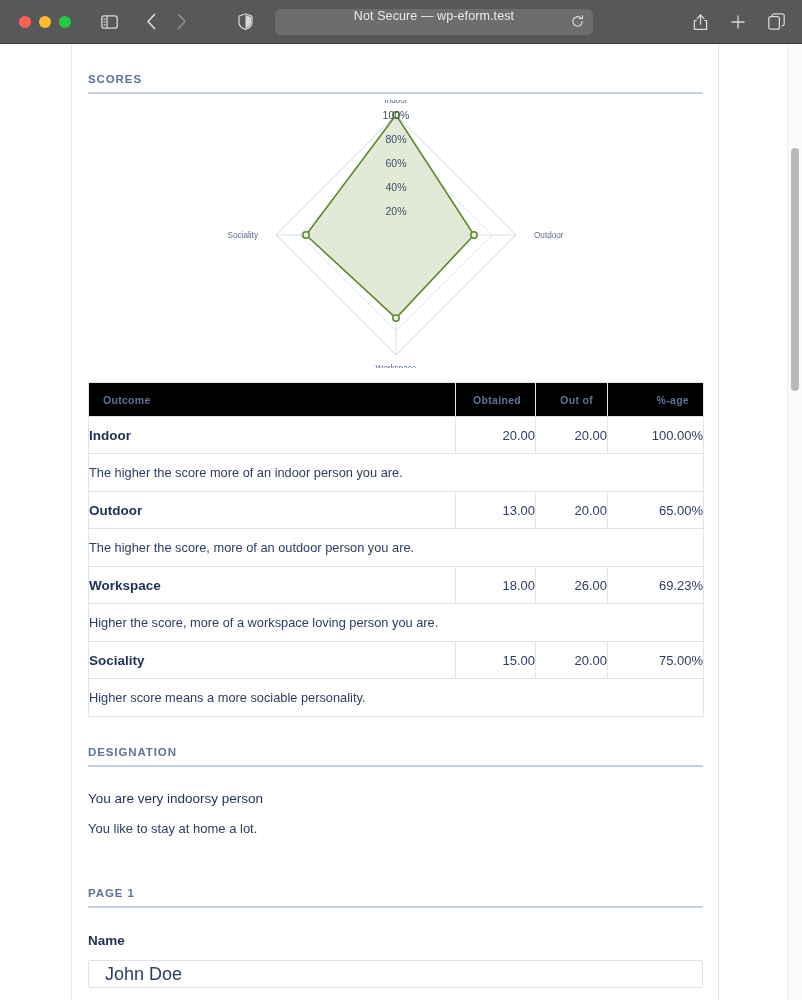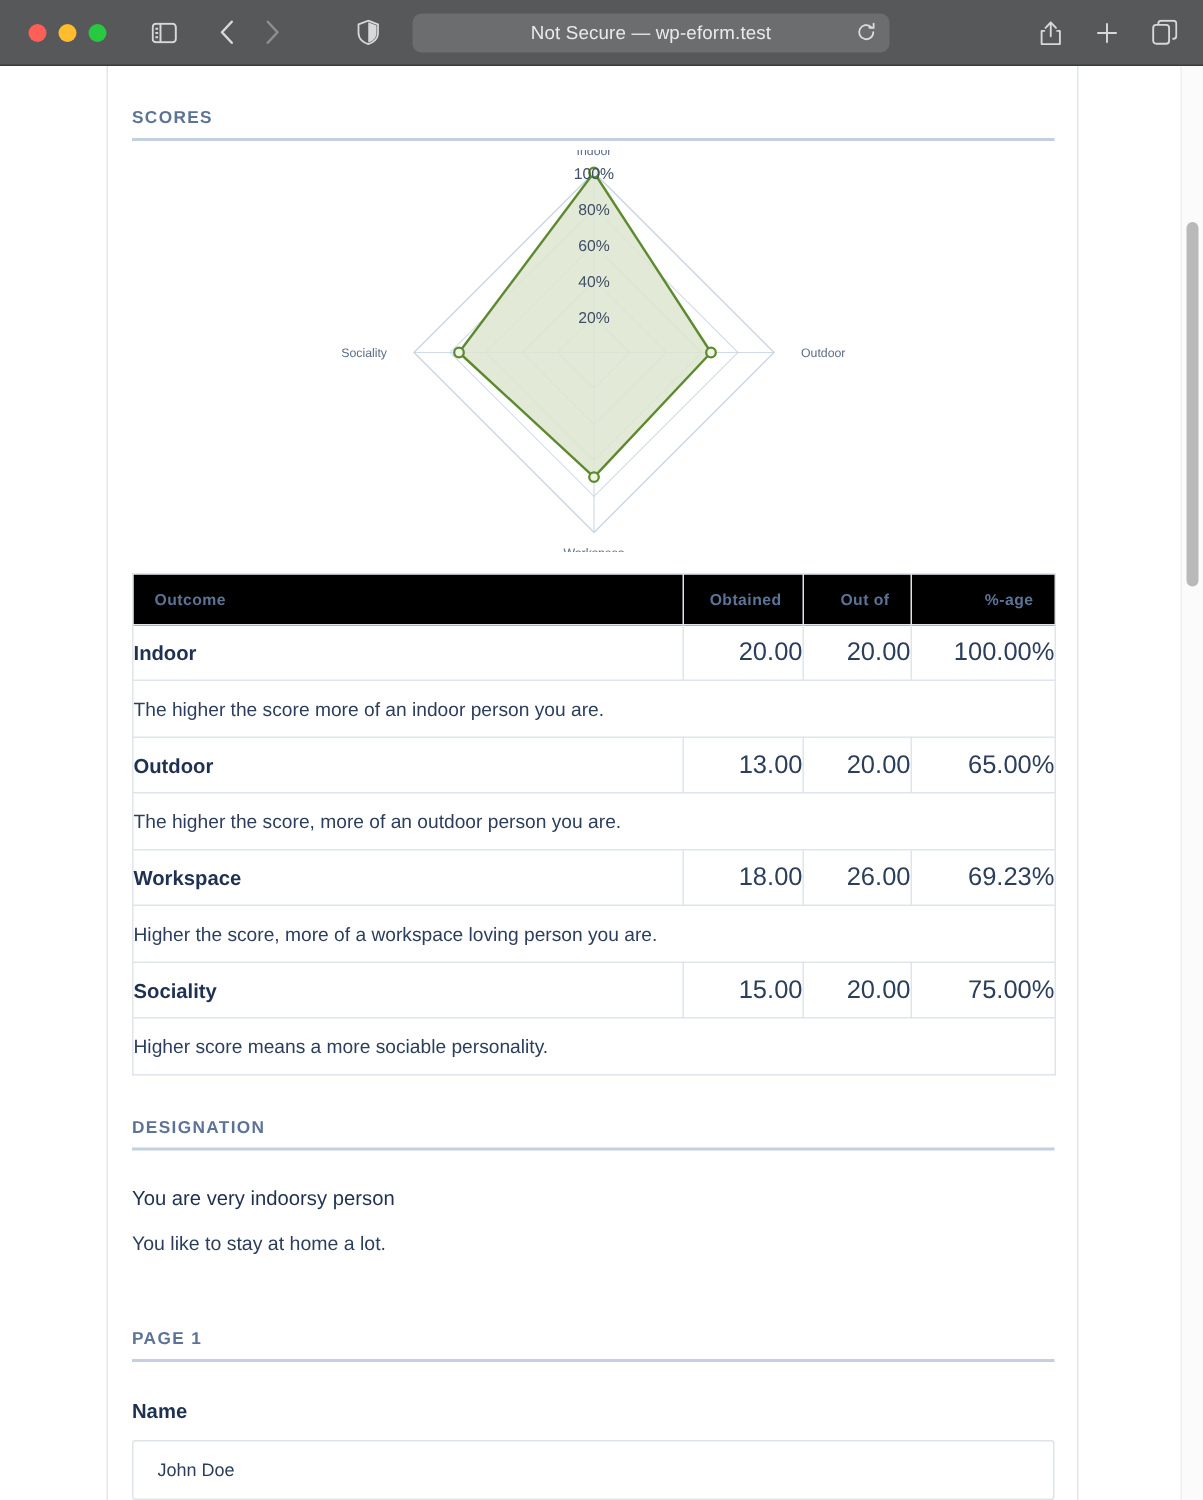--- a/index.html
+++ b/index.html
@@ -33,21 +33,21 @@
   #sidebar-toggle-button { margin-left: 24px; }
   #nav-back-button { margin-left: 14px; }
   #nav-forward-button { margin-left: 2px; }
   #privacy-shield-icon-wrap { margin-left: 36px; }
 
   #address-bar {
     width: 318px; height: 26px;
     margin-left: 16px;
     background: #6c6d6f;
     border-radius: 6px;
-    display: flex; align-items: center; justify-content: center;
+    display: flex; align-items: flex-start; justify-content: center;
     position: relative;
   }
   #address-bar-text {
     font-size: 12.5px; color: #eaeaea; letter-spacing: 0.1px;
   }
   #reload-button {
     position: absolute; right: 8px; top: 50%; transform: translateY(-50%);
     color: #dcdcdc; width: 16px; height: 16px;
     display: flex; align-items: center; justify-content: center;
   }
@@ -100,42 +100,42 @@
     padding: 0;
   }
   #outcome-table thead th {
     font-size: 10.5px; font-weight: bold; color: #5c7396;
     letter-spacing: 0.3px; height: 34px;
     padding: 0 14px; text-align: right; background: #000000;
   }
   #outcome-table thead th.col-outcome { text-align: left; }
   .score-row td { height: 37px; padding: 0 14px; }
   td.cell-name { font-size: 13.5px; font-weight: bold; color: #1f3152; text-align: left; }
-  td.cell-num { font-size: 17px; color: #2c3e5c; text-align: right; font-weight: 400; }
+  td.cell-num { font-size: 13px; color: #2c3e5c; text-align: right; font-weight: 400; }
   .desc-row td {
     height: 38px; padding: 0 16px;
     font-size: 12.8px; color: #2c3e5c; text-align: left; font-weight: 400;
   }
 
   
   #designation-title {
     font-size: 13.5px; font-weight: normal; color: #1f3152; margin-top: 24px;
   }
   #designation-desc {
     font-size: 13px; color: #2c3e5c; margin-top: 15px;
   }
 
   
   #field-name-label {
     font-size: 13.5px; font-weight: bold; color: #1f3152; margin-top: 25px;
   }
   #field-name-input {
-    width: 100%; height: 40px; margin-top: 12px;
+    width: 100%; height: 28px; margin-top: 12px;
     border: 1px solid #dfe4ea; border-radius: 2px;
-    font-size: 12px; color: #2c3e5c; padding: 0 16px;
+    font-size: 18px; color: #2c3e5c; padding: 0 16px;
     font-family: "Liberation Sans", sans-serif;
     background: #fff; outline: none;
   }
   #partial-divider {
     width: 128px; height: 3px; background: #c3d0e0; margin-top: 20px;
   }
 
   
   #page-scrollbar-track {
     position: absolute; top: 44px; right: 0;

